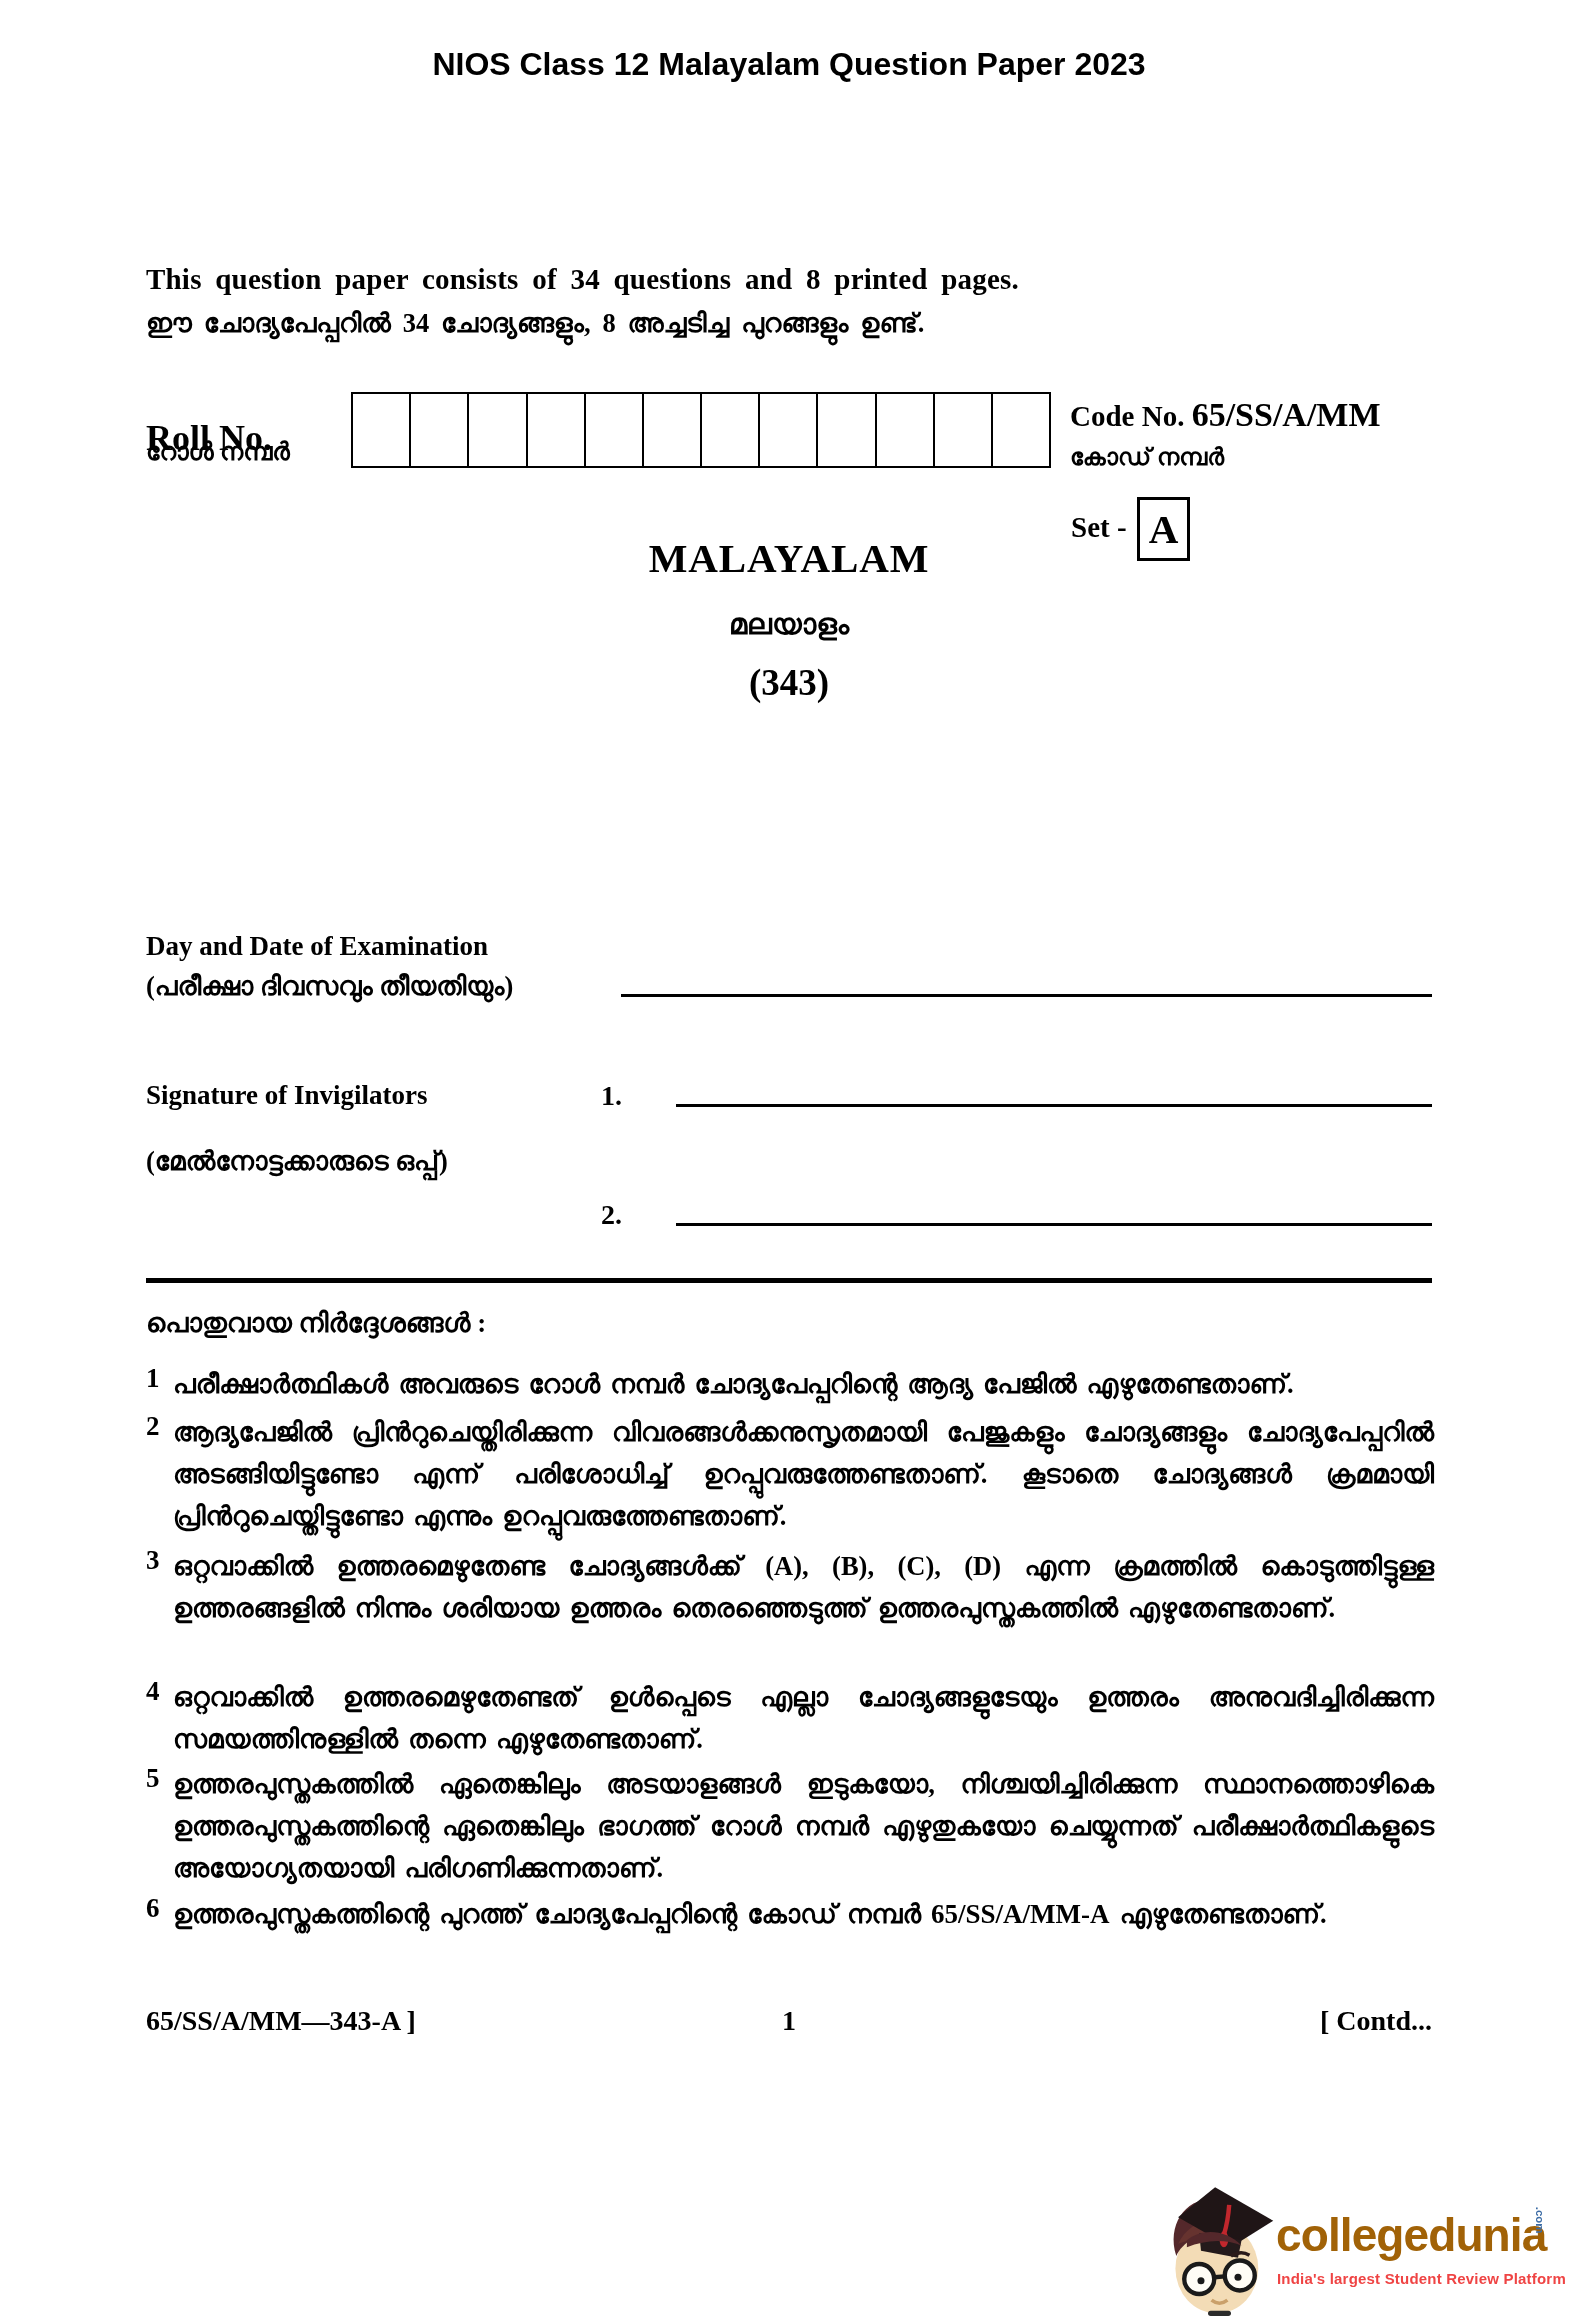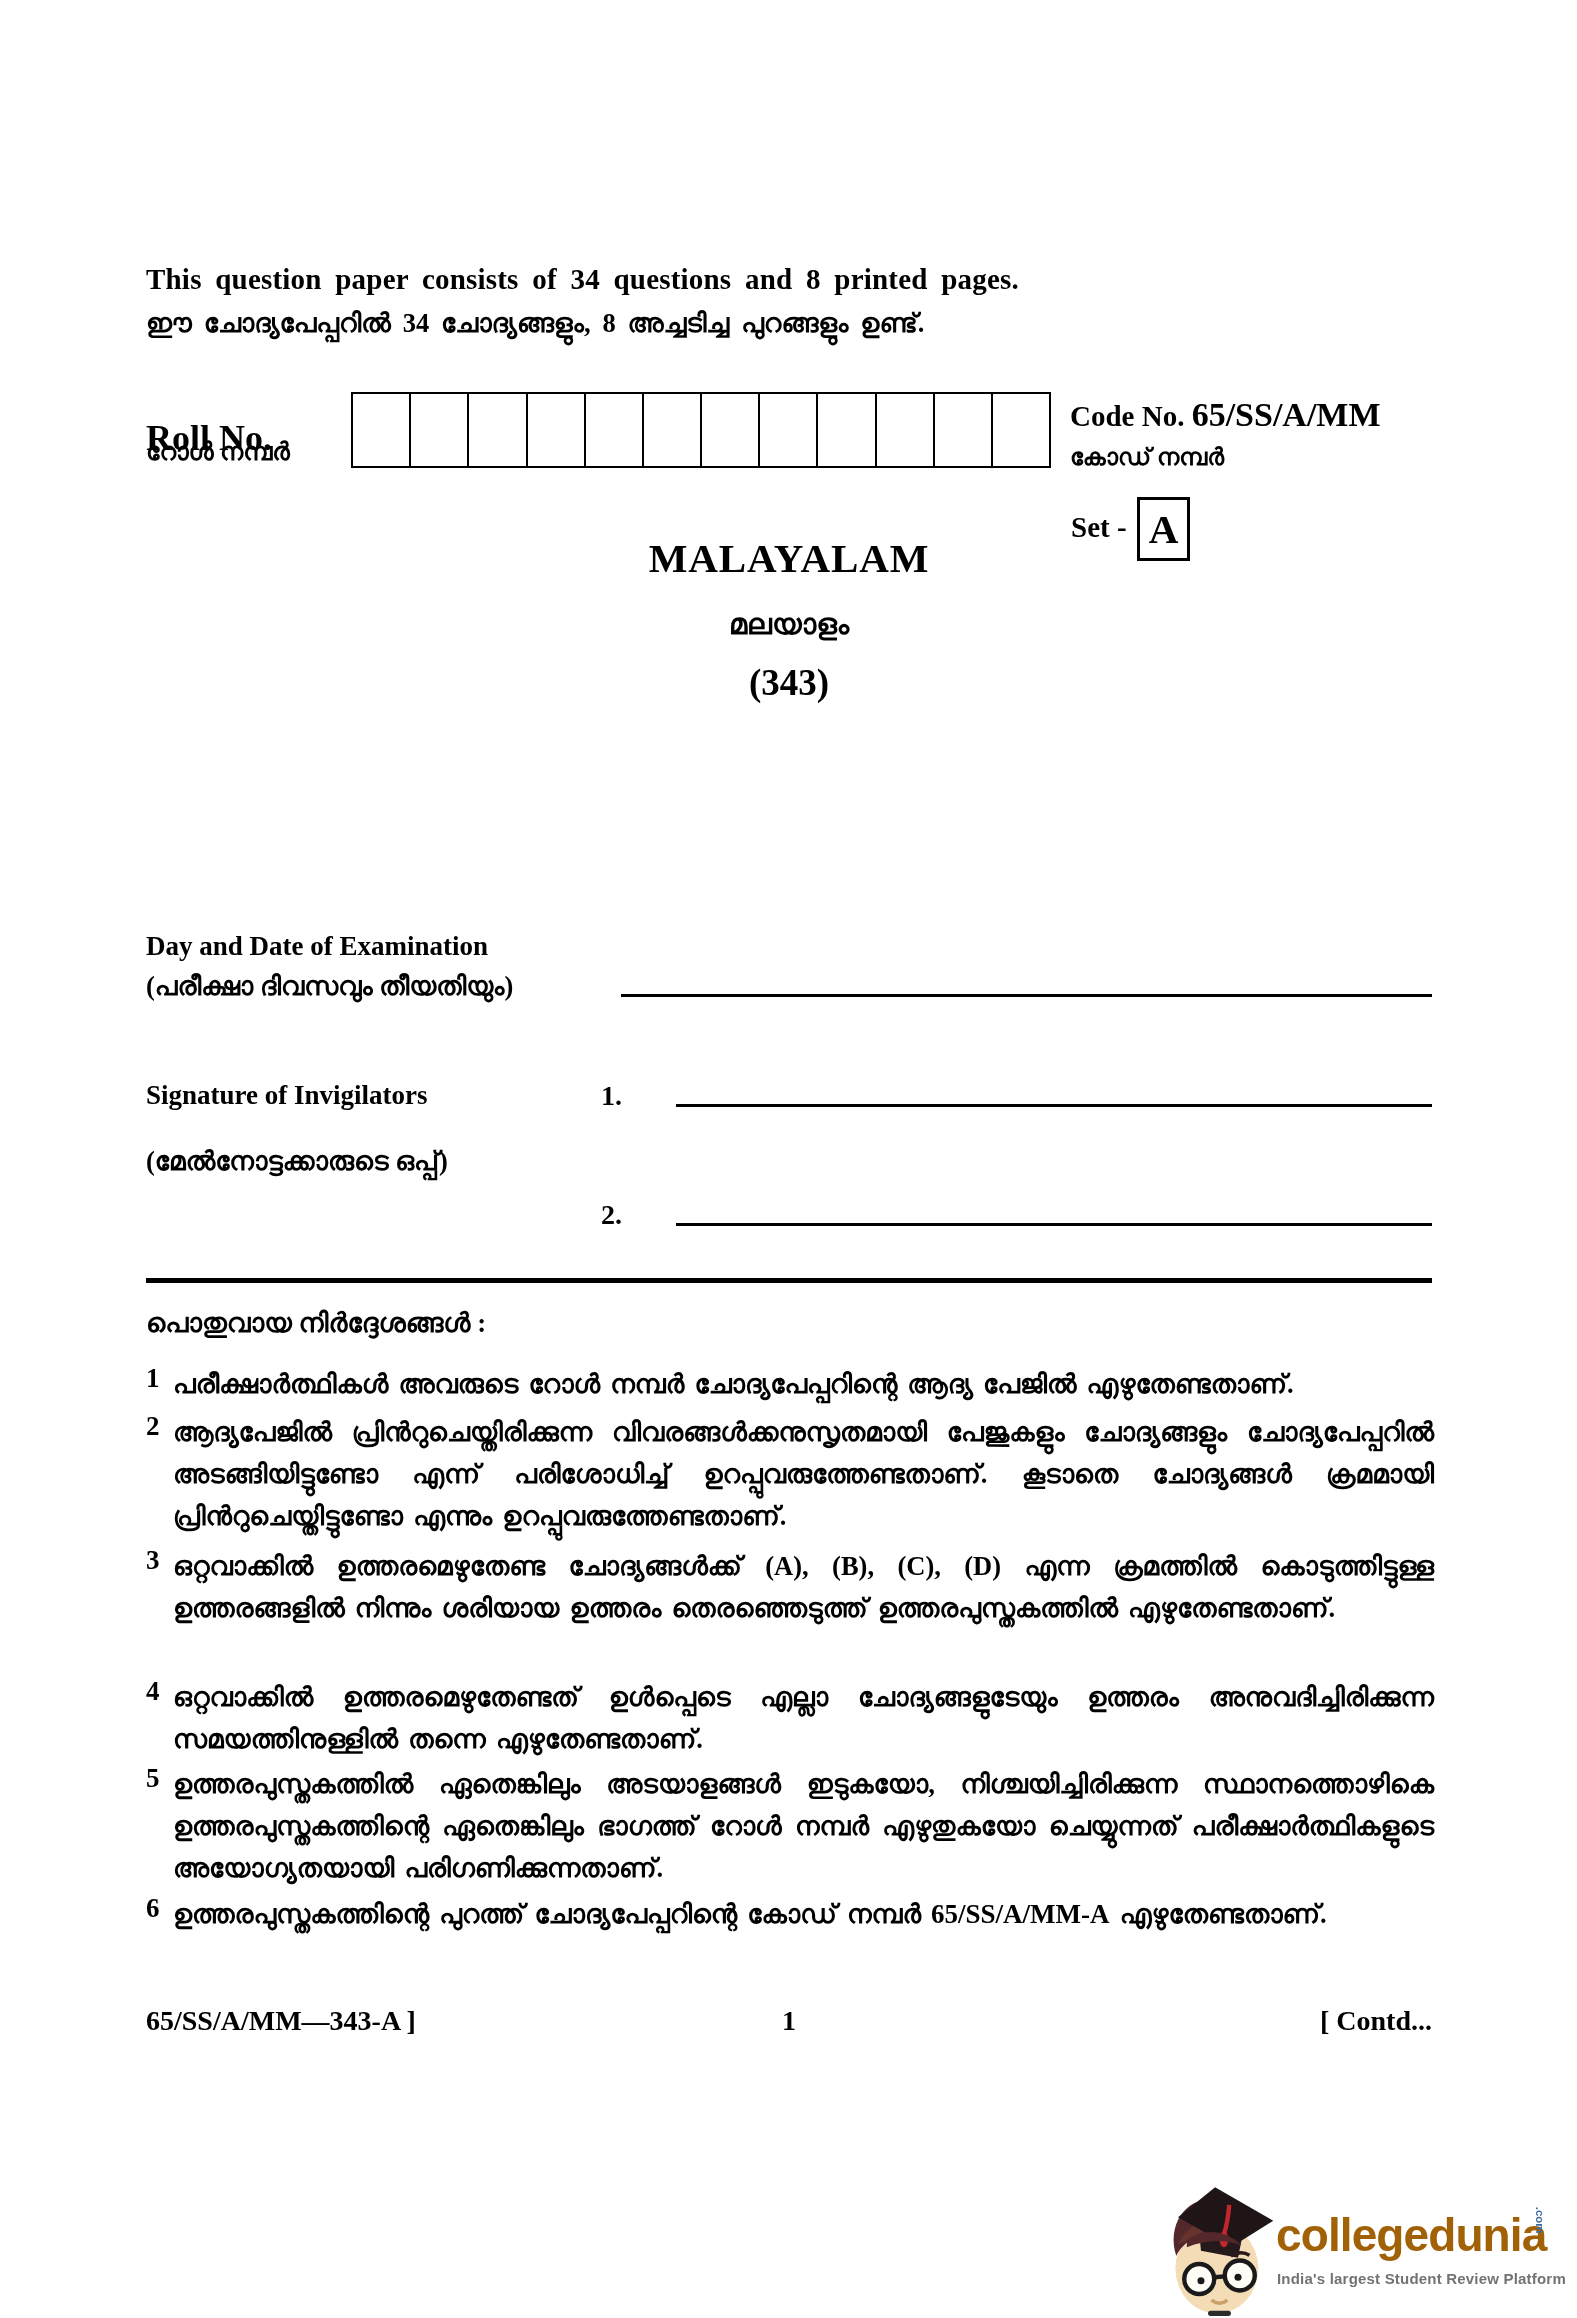--- a/index.html
+++ b/index.html
@@ -111,20 +111,21 @@
     font-family:"Liberation Sans", sans-serif;
     font-size:15px; font-weight:bold;
     letter-spacing:0.2px;
   }
 </style>
 </head>
 <body>
 
 <div class="page">
 
+  <div class="abs doc-title">NIOS Class 12 Malayalam Question Paper 2023</div>
 
   <div class="abs notice-en">This question paper consists of 34 questions and 8 printed pages.</div>
   <div class="abs notice-ml">ഈ ചോദ്യപേപ്പറിൽ 34 ചോദ്യങ്ങളും, 8 അച്ചടിച്ച പുറങ്ങളും ഉണ്ട്.</div>
 
   <div class="abs roll-label-en">Roll No.</div>
   <div class="abs roll-label-ml">റോൾ നമ്പർ</div>
   <div class="abs roll-boxes">
     <div class="roll-cell"></div>
     <div class="roll-cell"></div>
     <div class="roll-cell"></div>
@@ -218,16 +219,16 @@
     <line x1="59" y1="108" x2="71" y2="107" stroke="#1a1a1a" stroke-width="5"></line>
     <circle cx="44" cy="112" r="4" fill="#1a1a1a"></circle>
     <circle cx="86" cy="108" r="4" fill="#1a1a1a"></circle>
     <path d="M56 134 q9 7 18 0" stroke="#caa06a" stroke-width="4" fill="none"></path>
     <rect x="52" y="146" width="26" height="6" rx="3" fill="#2b2b2b"></rect>
   </svg>
 
   <div class="abs brand-row">
     <span class="brand-name" style="color:#a16207">collegedunia</span><span class="brand-dotcom" style="color:#3b6ba5">.com</span>
   </div>
-  <div class="abs brand-tagline" style="color:#737373">India's largest Student Review Platform</div>
+  <div class="abs brand-tagline" style="color:#ef4444">India's largest Student Review Platform</div>
 
 </div>
 
 
 </body></html>

